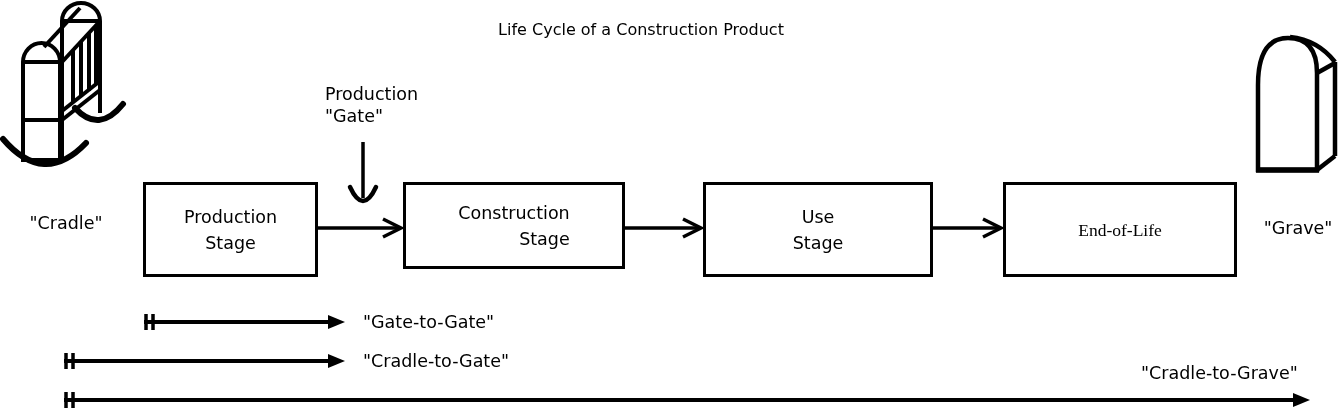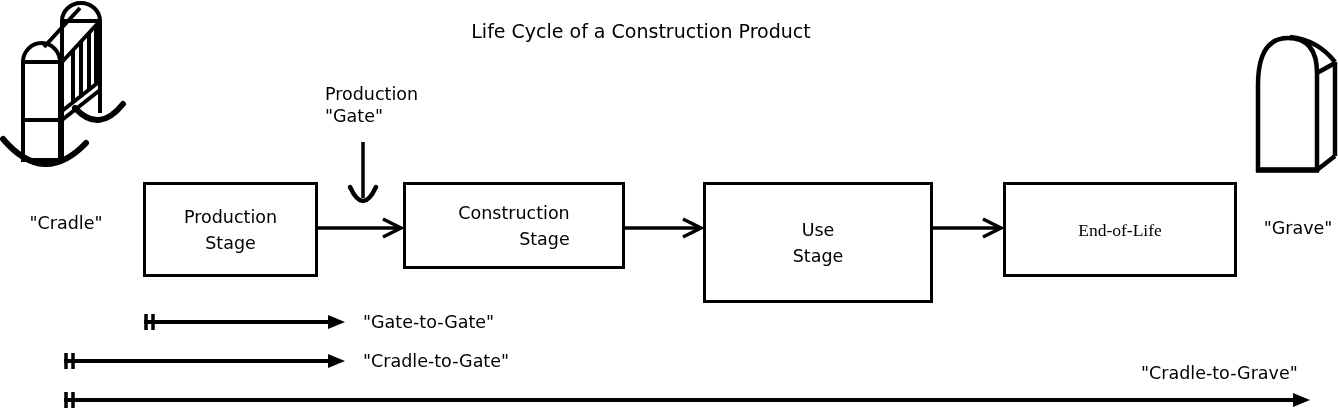--- a/index.html
+++ b/index.html
@@ -8,34 +8,34 @@
     width:1338px;height:408px;
     background:#ffffff;
     font-family:"DejaVu Sans","Liberation Sans",sans-serif;
     color:#000;
     overflow:hidden;
   }
   .abs{position:absolute;}
   #title{
     left:0;top:20px;width:1282px;
     text-align:center;
-    font-size:19px;
+    font-size:16px;
   }
   .stage-box{
     box-sizing:border-box;
     border:3px solid #000;
     background:#fff;
     display:flex;align-items:center;justify-content:center;
     text-align:center;
     font-size:17.5px;line-height:26px;
     white-space:pre-line;
   }
   #box-production{left:143px;top:182px;width:175px;height:95px;}
   #box-construction{left:403px;top:182px;width:222px;height:87px;text-align:right;}
-  #box-use{left:703px;top:182px;width:230px;height:121px;}
+  #box-use{left:703px;top:182px;width:230px;height:95px;}
   #box-eol{left:1003px;top:182px;width:234px;height:95px;font-family:Liberation Serif, serif;}
   .side-label{font-size:17.5px;line-height:22px;}
   #cradle-label{left:0;top:212px;width:132px;text-align:center;}
   #grave-label{left:1258px;top:217px;width:80px;text-align:center;}
   #gate-annotation{
     left:325px;top:84px;
     font-size:17.5px;line-height:21.5px;
     white-space:pre-line;
   }
   .scope-label{font-size:17.5px;line-height:22px;}

